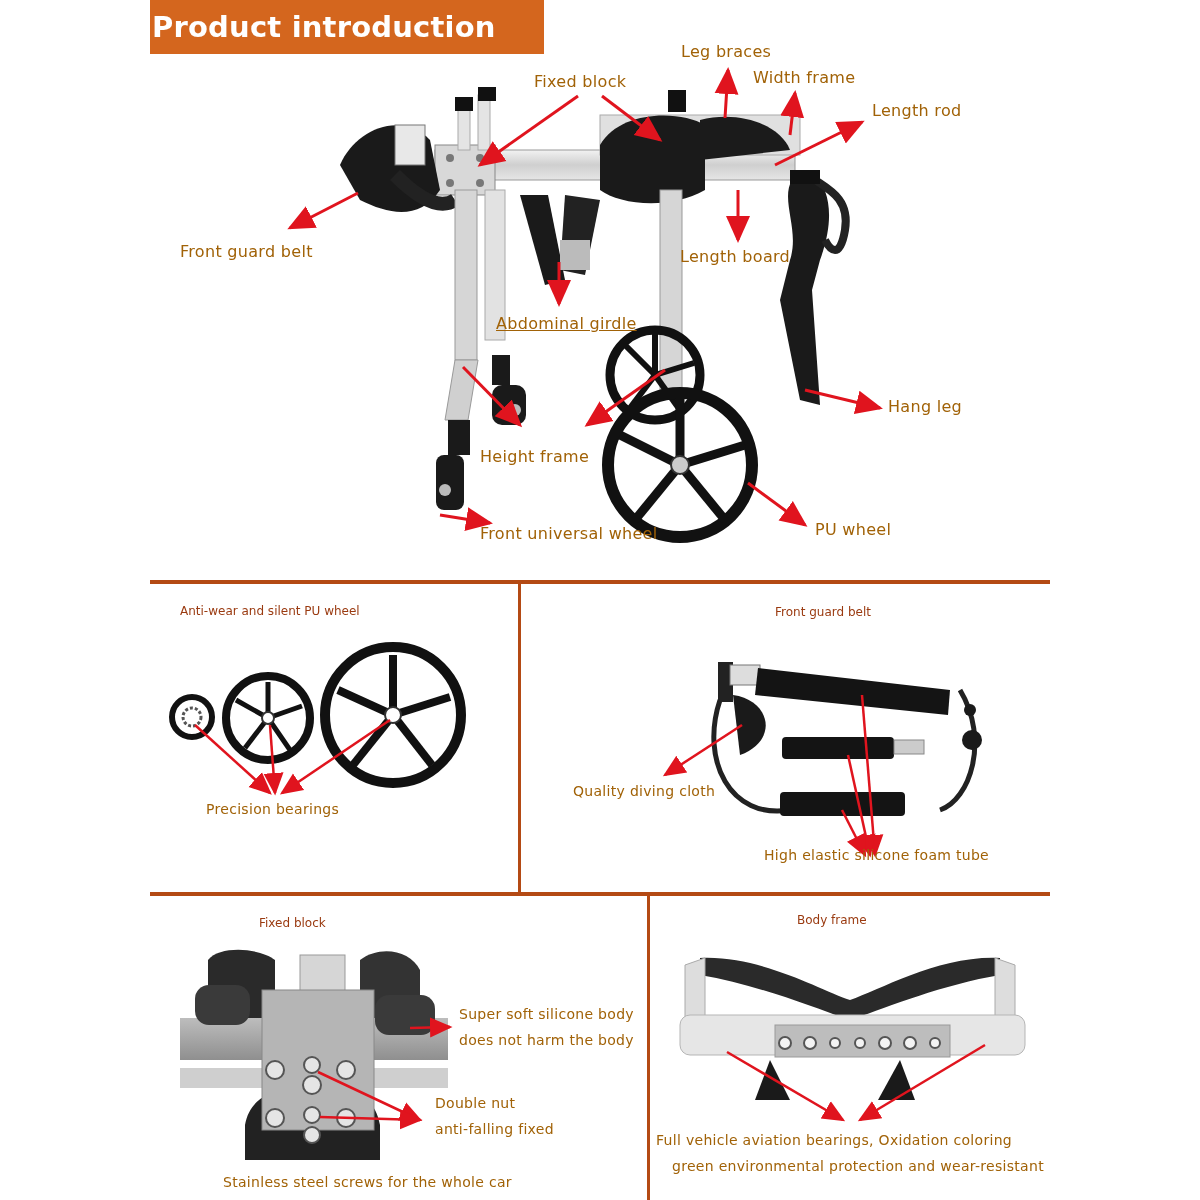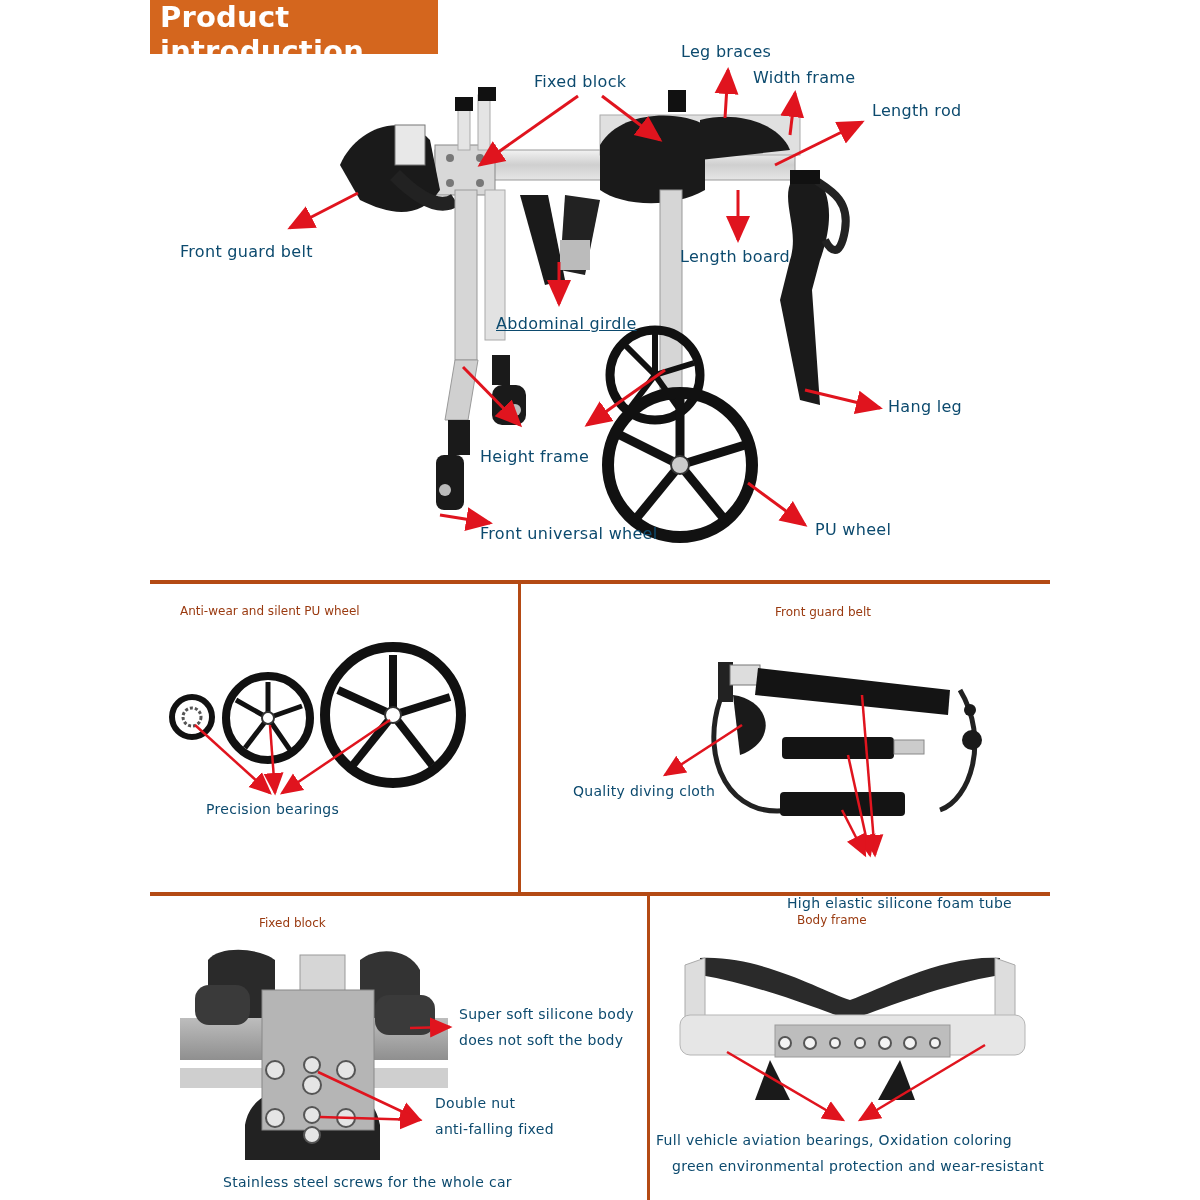--- a/index.html
+++ b/index.html
@@ -1,25 +1,25 @@
 <!DOCTYPE html>
 <html><head>
 <meta charset="utf-8">
 <style>
   * { box-sizing: border-box; margin: 0; padding: 0; }
   html, body { width: 1200px; height: 1200px; background: #ffffff; overflow: hidden; }
   body { position: relative; font-family: "DejaVu Sans", sans-serif; }
   .title-banner {
-    position: absolute; left: 150px; top: 0; width: 288px; height: 54px;
+    position: absolute; left: 150px; top: 0; width: 394px; height: 54px;
     background: #d4661e; color: #ffffff; font-weight: bold; font-size: 29px;
-    display: flex; align-items: flex-start; padding-left: 10px;
+    display: flex; align-items: center; padding-left: 2px;
     font-family: "DejaVu Sans", sans-serif; letter-spacing: 0.2px;
   }
   .lbl {
-    position: absolute; color: #0c4a6e; font-size: 16px; white-space: nowrap;
+    position: absolute; color: #a16207; font-size: 16px; white-space: nowrap;
     font-family: "DejaVu Sans", sans-serif; letter-spacing: 0.3px;
   }
   .lbl.sm { font-size: 14px; }
   .sec-title {
     position: absolute; color: #9a3a10; font-size: 12px; white-space: nowrap;
     font-family: "DejaVu Sans", sans-serif;
   }
   .hline { position: absolute; height: 4px; background: #b44a14; }
   .vline { position: absolute; width: 3px; background: #b44a14; }
   svg { position: absolute; overflow: visible; }
@@ -201,21 +201,21 @@
     <circle cx="972" cy="740" r="10" fill="#1a1a1a"></circle>
     <circle cx="970" cy="710" r="6" fill="#1a1a1a"></circle>
     <g stroke="#e0141e" stroke-width="2.5" fill="none" marker-end="url(#ah3)">
       <line x1="742" y1="725" x2="665" y2="775"></line>
       <line x1="862" y1="695" x2="875" y2="855"></line>
       <line x1="848" y1="755" x2="870" y2="855"></line>
       <line x1="842" y1="810" x2="865" y2="855"></line>
     </g>
   </svg>
   <span class="lbl sm" style="left:573px;top:783px;">Quality diving cloth</span>
-  <span class="lbl sm" style="left:764px;top:895px;margin-left:23px;">High elastic silicone foam tube</span>
+  <span class="lbl sm" style="left:764px;top:847px;">High elastic silicone foam tube</span>
 </div>
 
 <div>
   <span class="sec-title" style="left:259px;top:916px;">Fixed block</span>
   <svg width="1200" height="1200" style="left:0;top:0;">
     <defs>
       <marker id="ah4" markerWidth="10" markerHeight="10" refX="8" refY="5" orient="auto">
         <path d="M0,1 L9,5 L0,9 Z" fill="#e0141e"></path>
       </marker>
       <linearGradient id="m2" x1="0" y1="0" x2="0" y2="1">
@@ -242,21 +242,21 @@
         <circle cx="346" cy="1118" r="9"></circle>
       <circle cx="312" cy="1135" r="8"></circle>
     </g>
     <g stroke="#e0141e" stroke-width="2.5" fill="none" marker-end="url(#ah4)">
       <line x1="410" y1="1028" x2="450" y2="1027"></line>
       <line x1="318" y1="1072" x2="420" y2="1120"></line>
       <line x1="320" y1="1117" x2="420" y2="1120"></line>
     </g>
   </svg>
   <span class="lbl sm" style="left:459px;top:1006px;">Super soft silicone body</span>
-  <span class="lbl sm" style="left:459px;top:1032px;">does not soft the body</span>
+  <span class="lbl sm" style="left:459px;top:1032px;">does not harm the body</span>
   <span class="lbl sm" style="left:435px;top:1095px;">Double nut</span>
   <span class="lbl sm" style="left:435px;top:1121px;">anti-falling fixed</span>
   <span class="lbl sm" style="left:188px;top:1174px;margin-left:35px;">Stainless steel screws for the whole car</span>
 </div>
 
 <div>
   <span class="sec-title" style="left:797px;top:913px;">Body frame</span>
   <svg width="1200" height="1200" style="left:0;top:0;">
     <defs>
       <marker id="ah5" markerWidth="10" markerHeight="10" refX="8" refY="5" orient="auto">

